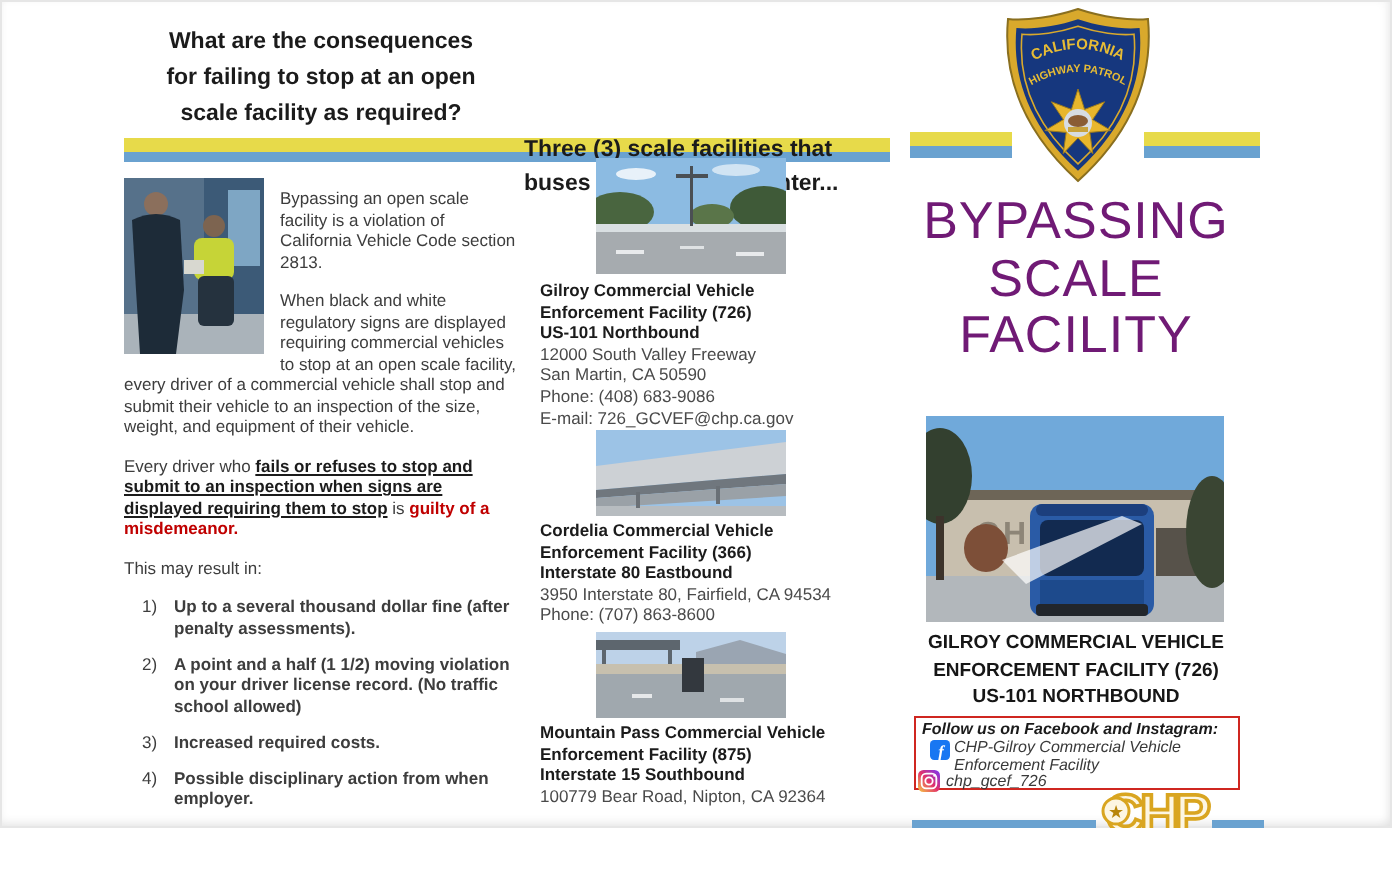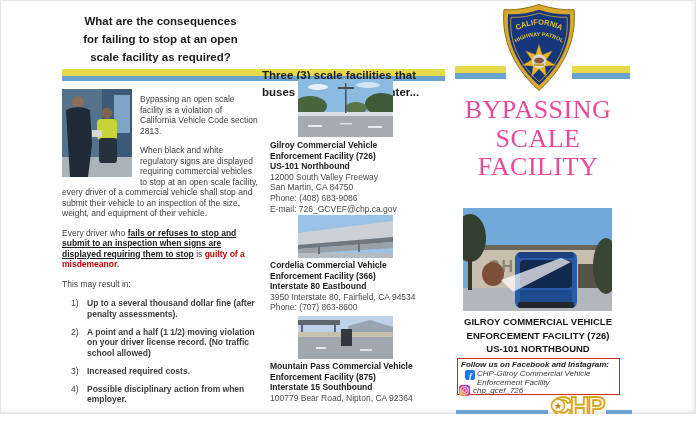--- a/index.html
+++ b/index.html
@@ -29,22 +29,22 @@
   
   .mid-hdr{position:absolute;left:262px;top:24px;font-size:11.5px;line-height:17px;
     font-weight:bold;color:#1b1b1b;margin-top:43px;}
   .mid-photo{position:absolute;left:298px;}
   .fac{position:absolute;left:270px;width:180px;font-size:8.5px;line-height:10.6px;color:#4a4a4a;}
   .fac .bold-line{font-weight:bold;color:#1b1b1b;}
 
   
   .badge{position:absolute;left:501px;top:3px;width:76px;height:89px;}
   .r-title{position:absolute;left:452px;top:96px;width:172px;text-align:center;
-    font-family:Liberation Serif, serif;font-size:26px;line-height:28.5px;
-    color:#ec4899;letter-spacing:0.5px;}
+    font-family:Liberation Sans, sans-serif;font-size:26px;line-height:28.5px;
+    color:#701a75;letter-spacing:0.5px;}
   .r-photo{position:absolute;left:463px;top:208px;width:149px;height:103px;}
   .r-caption{position:absolute;left:452px;top:315px;width:172px;text-align:center;
     font-weight:bold;font-size:9.5px;line-height:13.5px;color:#161616;}
   .social{position:absolute;left:457px;top:358px;width:163px;height:37px;
     border:1.5px solid #cf2620;box-sizing:border-box;font-style:italic;}
   .social-h{position:absolute;left:3px;top:1px;font-size:8px;font-weight:bold;color:#1b1b1b;white-space:nowrap;}
   .fb-icon{position:absolute;left:7px;top:11px;width:10px;height:10px;}
   .fb-txt{position:absolute;left:19px;top:10px;font-size:8px;line-height:9.3px;color:#3a3a3a;white-space:nowrap;}
   .ig-icon{position:absolute;left:1px;top:26px;width:11px;height:11px;}
   .ig-txt{position:absolute;left:15px;top:27px;font-size:8px;color:#3a3a3a;white-space:nowrap;}
@@ -126,21 +126,21 @@
     <rect y="37" width="95" height="21" fill="#a6abaf"></rect>
     <rect x="10" y="46" width="14" height="2" fill="#e8eaec"></rect>
     <rect x="42" y="44" width="12" height="1.5" fill="#dfe2e4"></rect>
     <rect x="70" y="47" width="14" height="2" fill="#e8eaec"></rect>
   </svg>
   <div class="fac" style="top:140px;">
     <div class="bold-line">Gilroy Commercial Vehicle</div>
     <div class="bold-line">Enforcement Facility (726)</div>
     <div class="bold-line">US-101 Northbound</div>
     <div>12000 South Valley Freeway</div>
-    <div>San Martin, CA 84750</div>
+    <div>San Martin, CA 50590</div>
     <div>Phone: (408) 683-9086</div>
     <div>E-mail: 726_GCVEF@chp.ca.gov</div>
   </div>
 
   <svg class="mid-photo" style="top:215px;width:95px;height:43px;" viewBox="0 0 95 43" preserveAspectRatio="none">
     <rect width="95" height="43" fill="#9cc3e6"></rect>
     <polygon points="0,18 95,6 95,22 0,30" fill="#cdd1d5"></polygon>
     <polygon points="0,30 95,22 95,27 0,34" fill="#70777e"></polygon>
     <polygon points="0,34 95,27 95,33 0,39" fill="#9aa1a7"></polygon>
     <rect y="38" width="95" height="5" fill="#b7bcc0"></rect>

